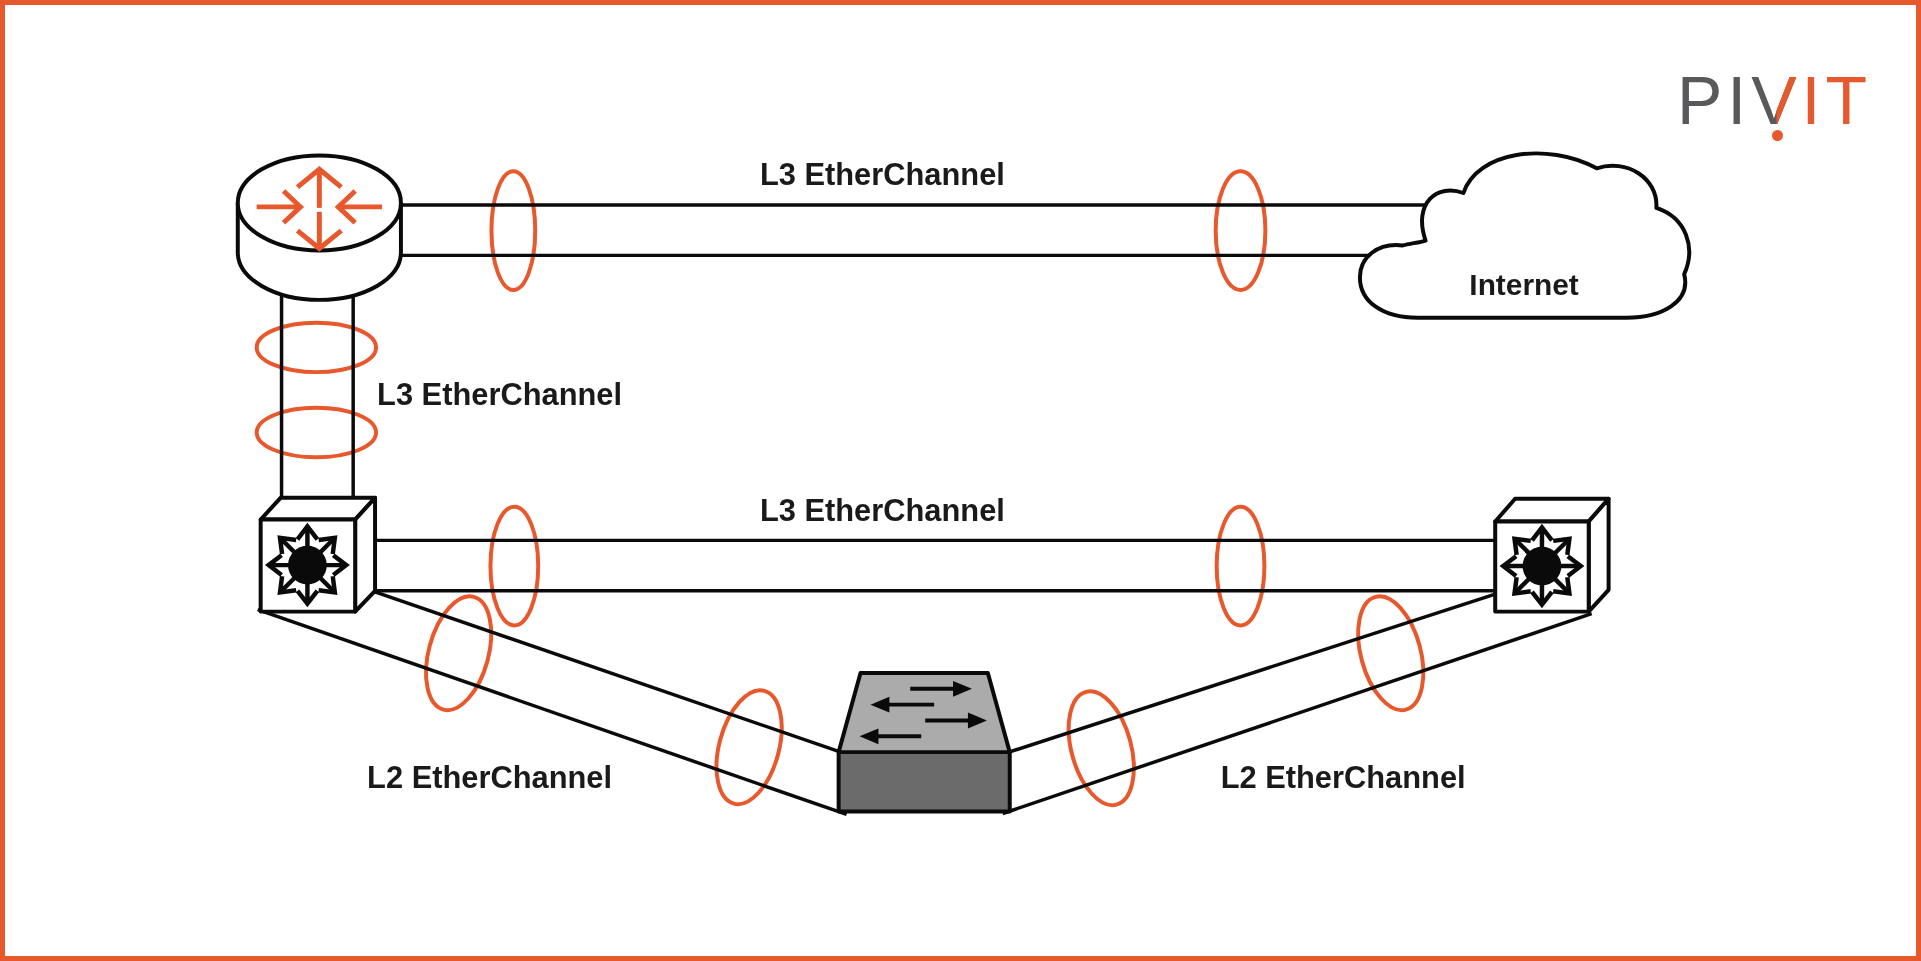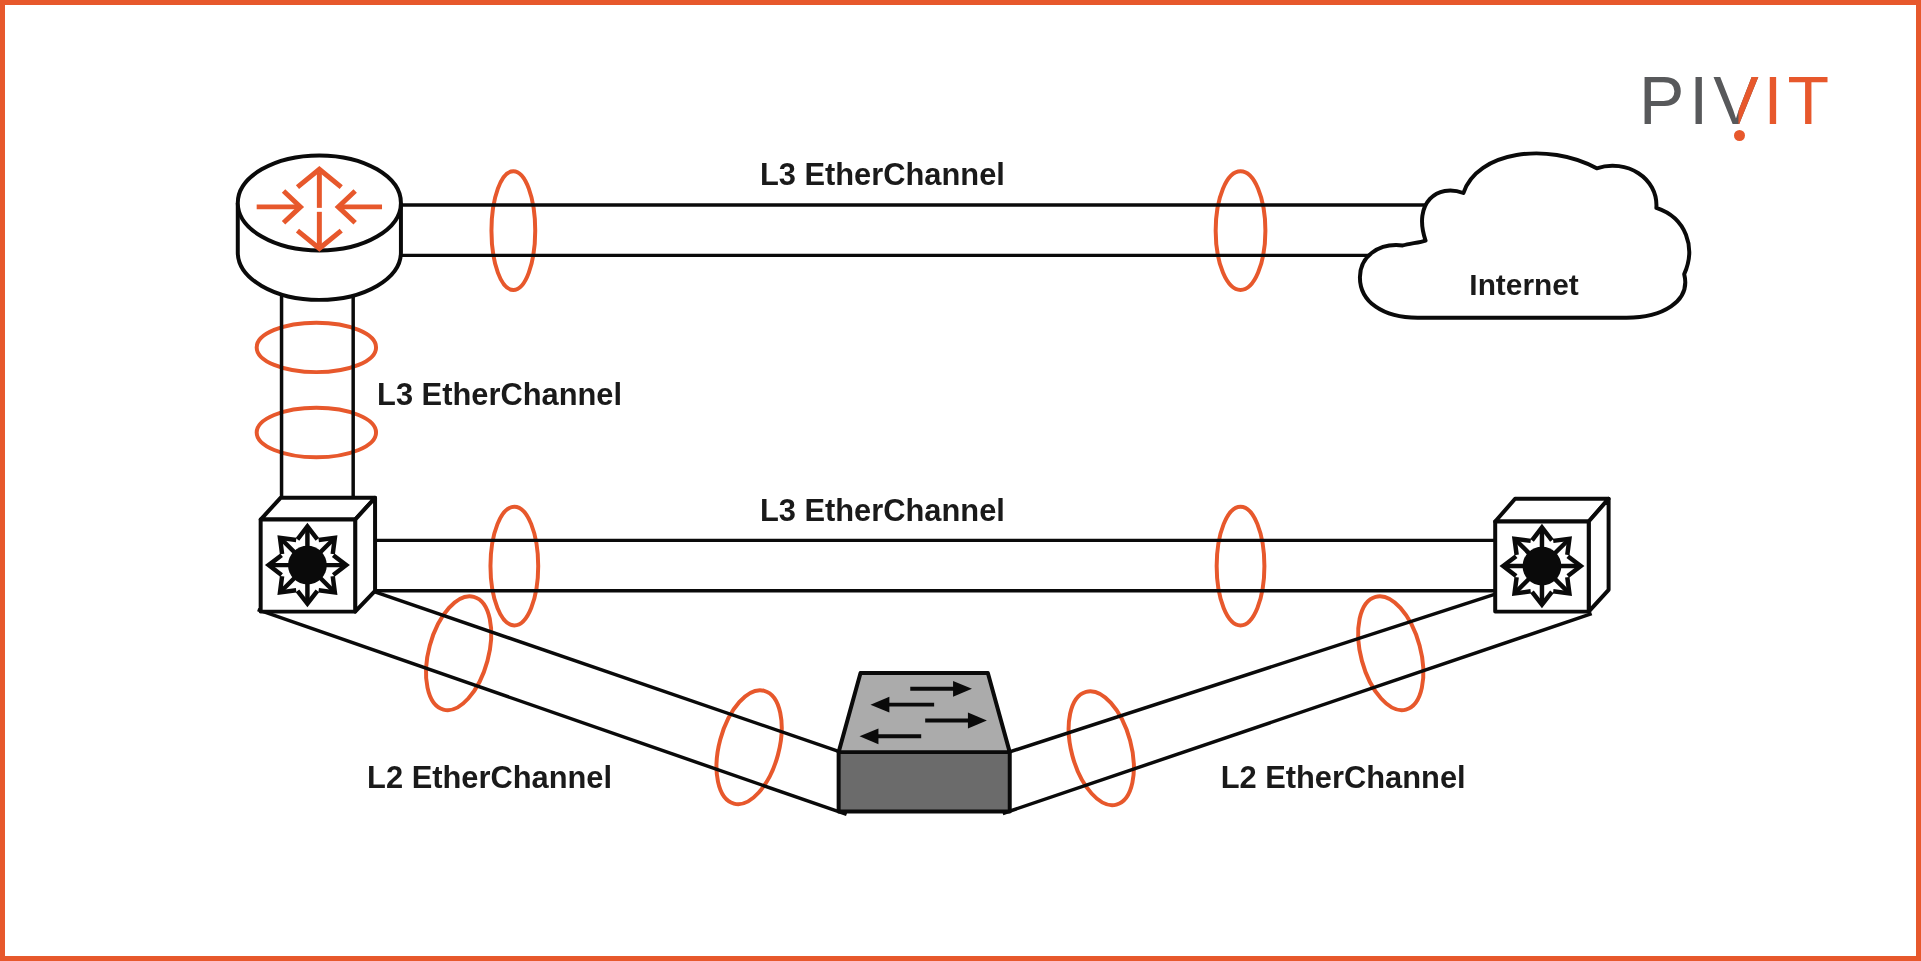--- a/index.html
+++ b/index.html
@@ -23,21 +23,21 @@
   .ml-core{fill:var(--line);}
   .l2-top{fill:var(--switch-top); stroke:var(--line); stroke-width:4; stroke-linejoin:round;}
   .l2-front{fill:var(--switch-front); stroke:var(--line); stroke-width:4; stroke-linejoin:round;}
   .l2-arrow{stroke:var(--line); stroke-width:4; fill:none;}
   .l2-head{fill:var(--line); stroke:none;}
   .label{font-family:"Liberation Sans",sans-serif; font-weight:700; font-size:31px; fill:var(--text);}
   .label-small{font-size:30px;}
 
   .logo{position:absolute; left:1634px; top:56px; display:flex; align-items:baseline;
         font-size:68px; font-weight:400; letter-spacing:5px; line-height:1.15;}
-  .logo .gray{color:var(--logo-gray);}
+  .logo .gray{color:var(--logo-gray);margin-left:38px;}
   .logo .orange{color:var(--accent);}
   .logo .v-wrap{position:relative; color:var(--logo-gray);}
   .logo .v-orange{position:absolute; left:0; top:0; color:var(--accent);
         clip-path:polygon(50% 0,100% 0,100% 100%,50% 100%);}
   .logo .dot{position:absolute; width:11px; height:11px; border-radius:50%;
         background:var(--accent); left:21px; bottom:-2px;}
 </style>
 </head>
 <body>
 

